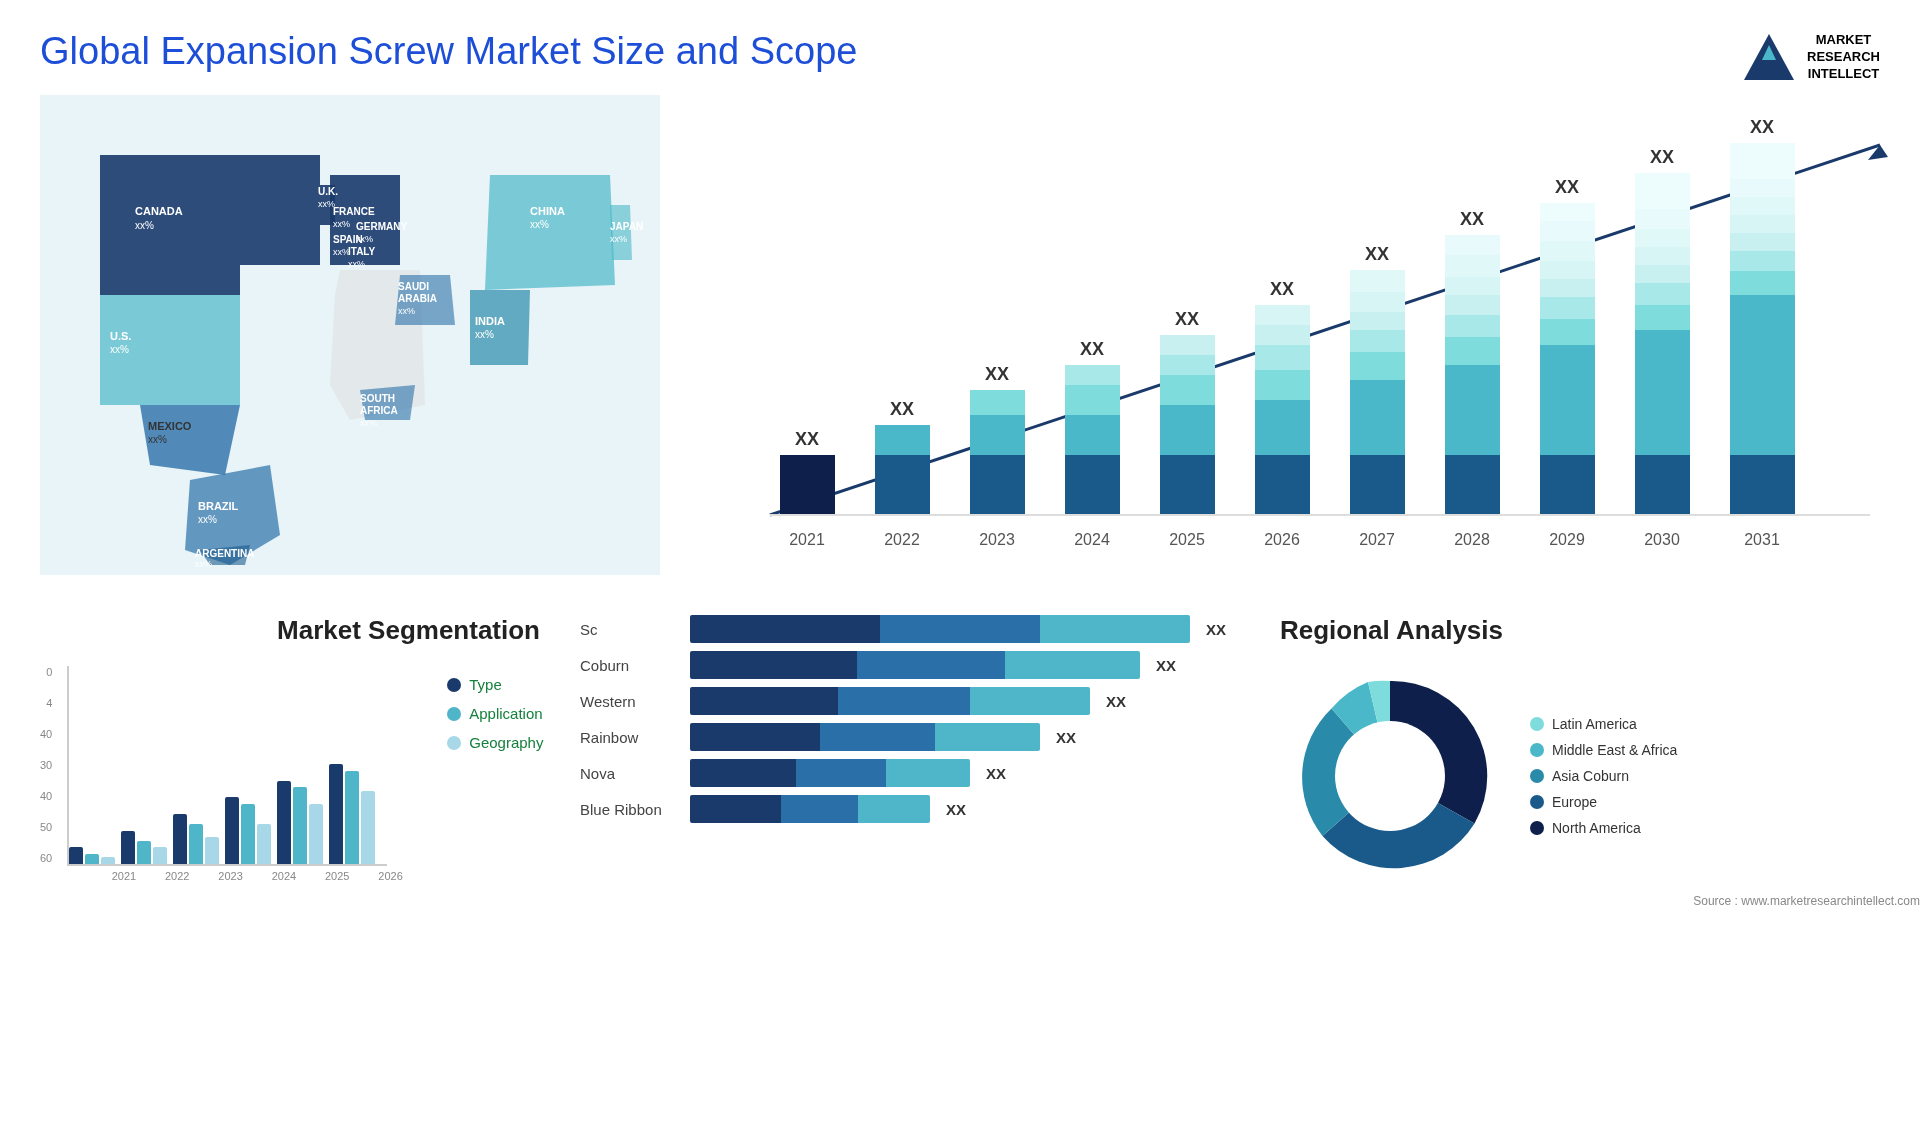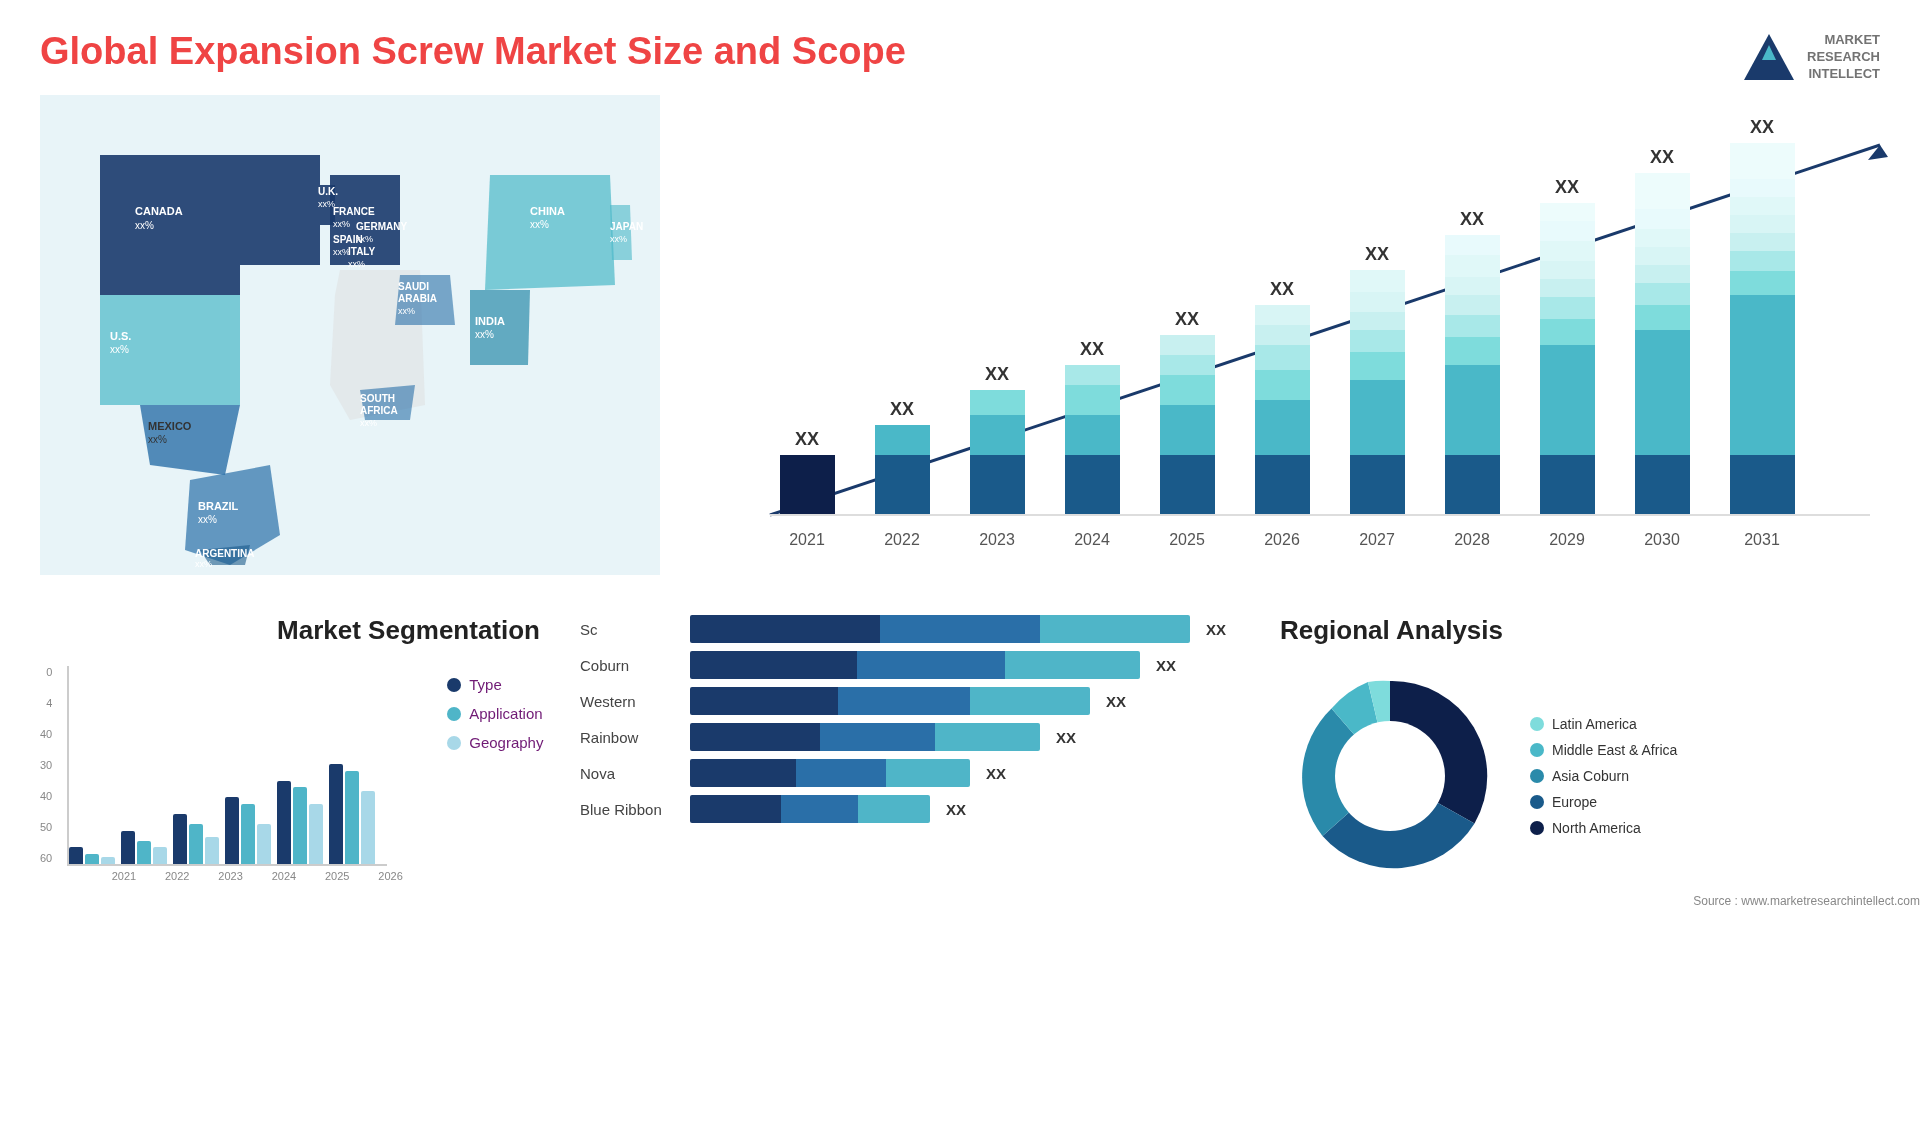--- a/index.html
+++ b/index.html
@@ -13,35 +13,35 @@
 
     
     .header {
       display: flex;
       justify-content: space-between;
       align-items: flex-start;
       padding: 30px 40px 10px 40px;
     }
     .page-title {
       font-size: 38px;
-      font-weight: 700;
-      color: #ef4444;
+      font-weight: 400;
+      color: #1d4ed8;
       max-width: 900px;
     }
     .logo-area {
       display: flex;
       align-items: center;
       gap: 10px;
     }
     .logo-text {
       font-size: 13px;
       font-weight: 700;
-      color: #737373;
+      color: #000000;
       line-height: 1.3;
-      text-align: right;
+      text-align: center;
     }
     .logo-text span { display: block; }
 
     
     .main-grid {
       display: grid;
       grid-template-columns: 640px 1fr;
       grid-template-rows: auto auto;
       padding: 0 40px;
       gap: 0;
@@ -135,21 +135,21 @@
       flex-direction: column;
       gap: 12px;
       margin-left: 20px;
       margin-top: 10px;
     }
     .legend-item {
       display: flex;
       align-items: center;
       gap: 8px;
       font-size: 15px;
-      color: #701a75;
+      color: #15803d;
     }
     .legend-dot {
       width: 14px;
       height: 14px;
       border-radius: 50%;
     }
 
     
     .players-section {}
     .players-list {

